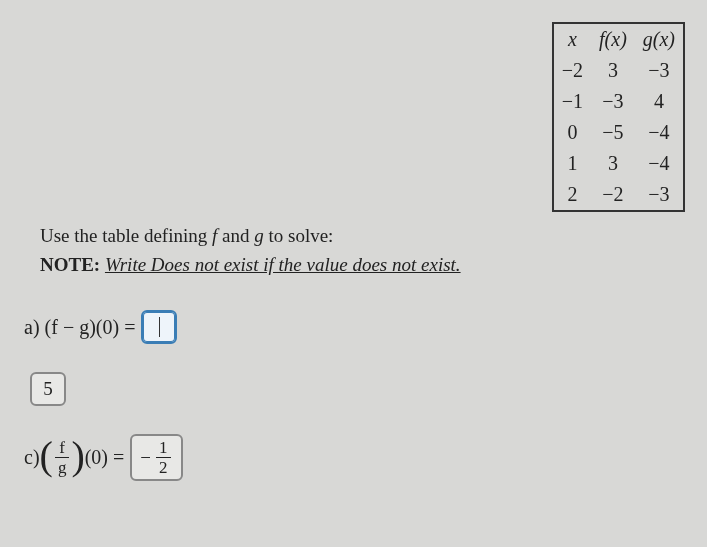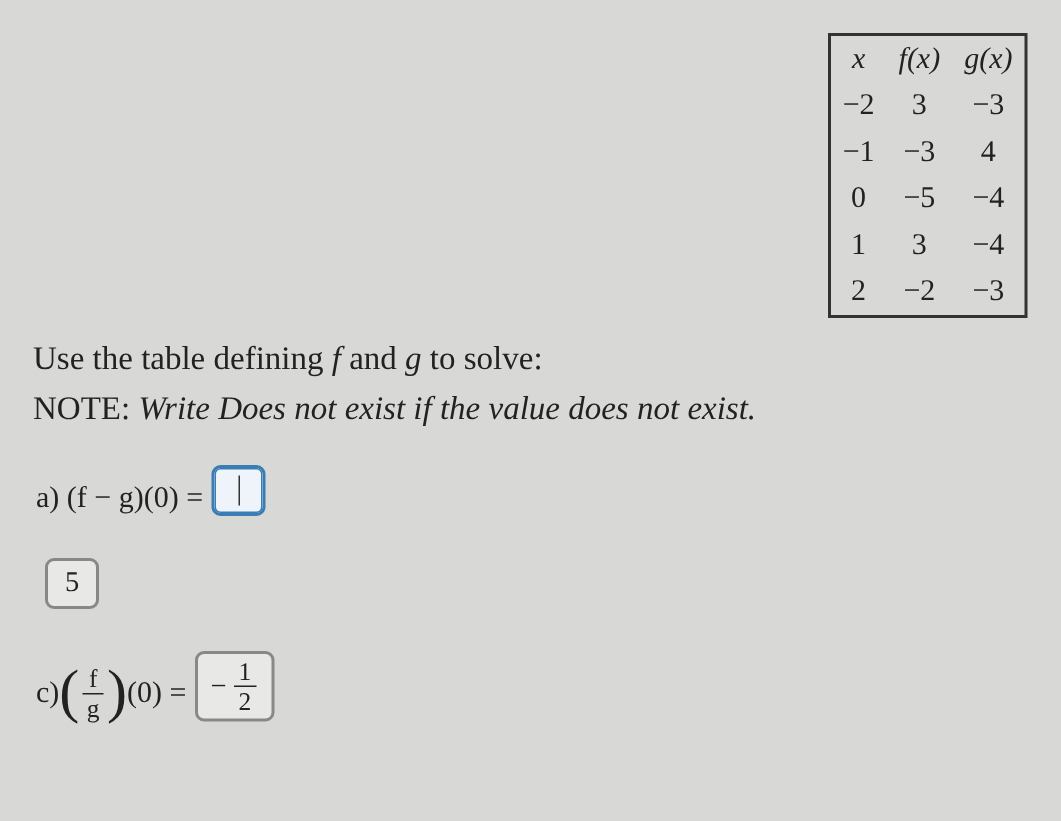--- a/index.html
+++ b/index.html
@@ -29,36 +29,36 @@
       padding: 4px 8px;
       text-align: center;
       font-weight: normal;
     }
     .table-wrap th {
       font-style: italic;
     }
     .prompt {
       position: absolute;
       top: 222px;
-      left: 22px;
-      font-size: 22px;
+      left: 40px;
+      font-size: 19px;
       line-height: 1.5;
     }
     .prompt .def { font-style: italic; }
-    .note-label { font-weight: normal; }
-    .note-text { font-style: italic; }
+    .note-label { font-weight: bold; }
+    .note-text { font-style: italic; text-decoration: underline; }
     .questions {
       position: absolute;
       top: 310px;
       left: 24px;
       font-size: 20px;
     }
     .q {
       display: flex;
-      align-items: flex-end;
+      align-items: center;
       margin-bottom: 28px;
     }
     .math {
       font-family: Georgia, 'Times New Roman', serif;
       font-style: normal;
     }
     .fn { }
     .answer-box {
       display: inline-flex;
       align-items: center;

